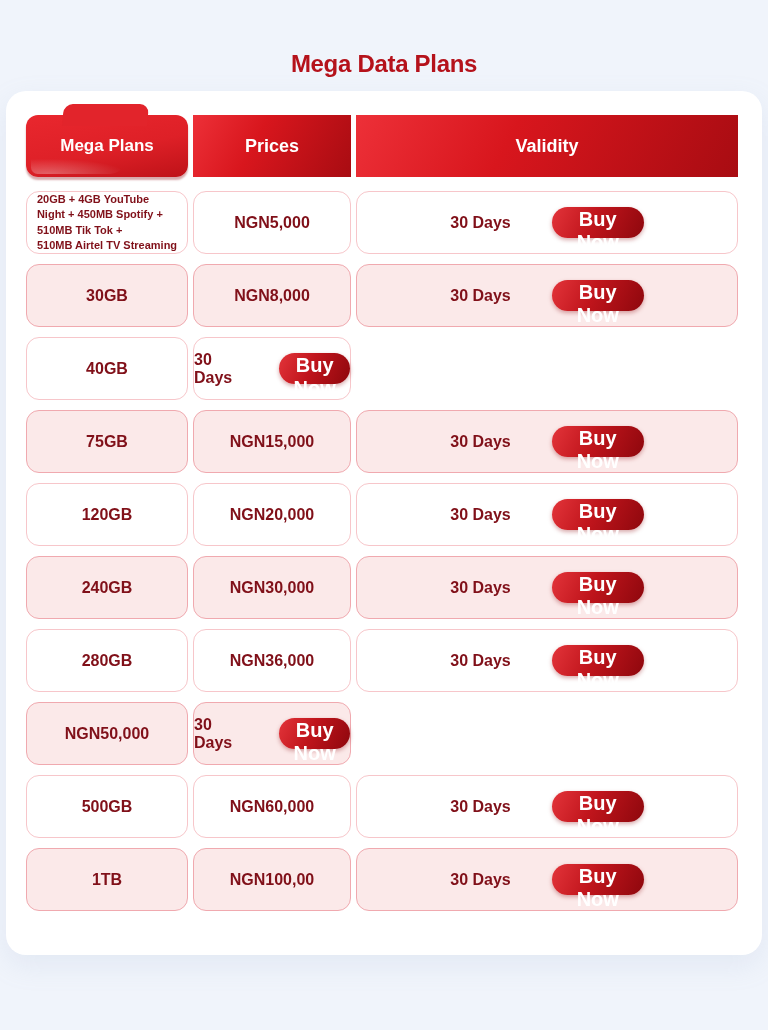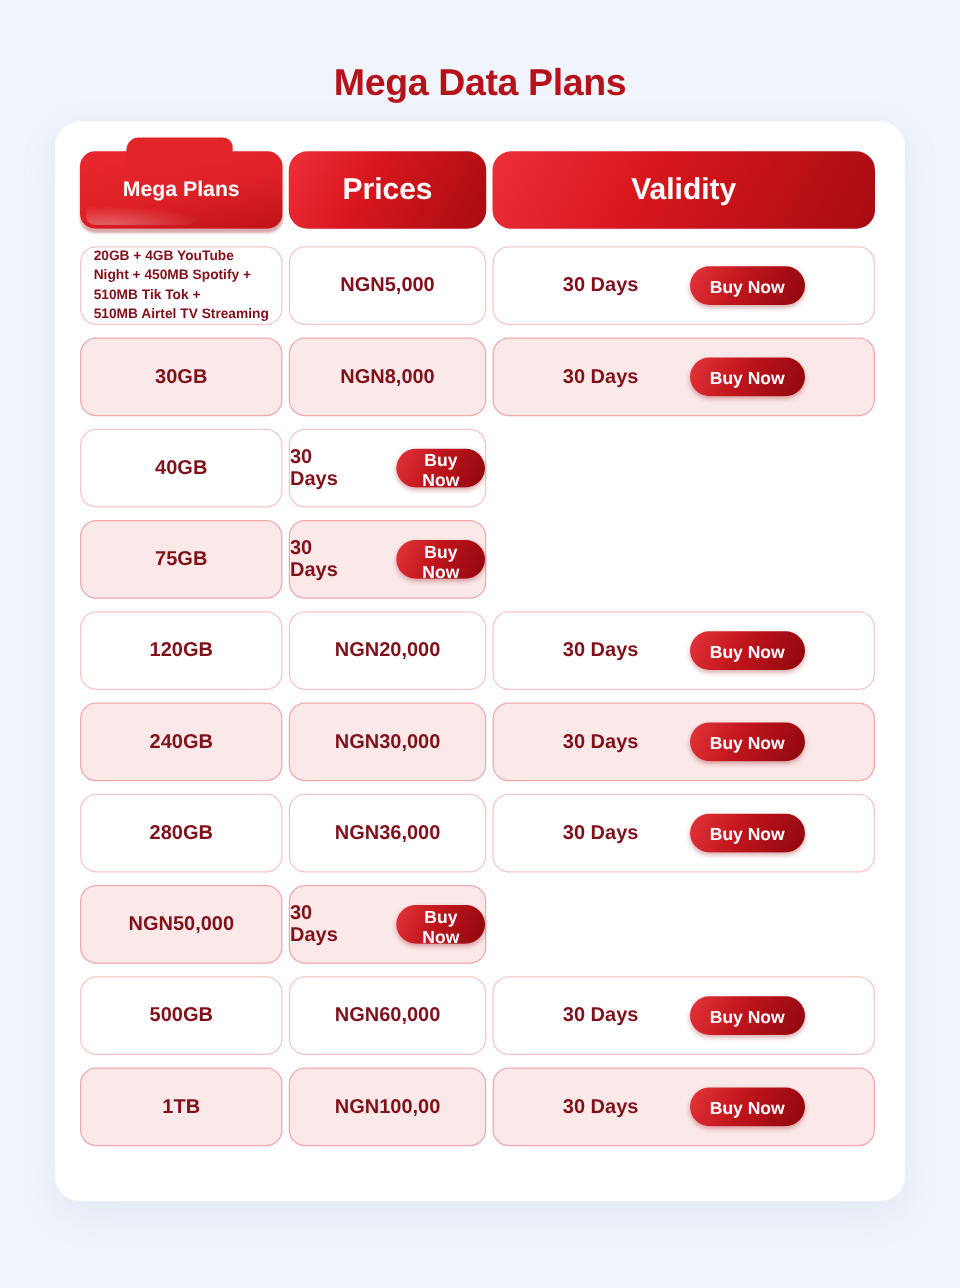--- a/index.html
+++ b/index.html
@@ -10,50 +10,50 @@
     width: 768px;
     height: 1030px;
     background: #F0F4FB;
     font-family: "Liberation Sans", sans-serif;
     overflow: hidden;
   }
   .title {
     margin: 0;
     padding-top: 50px;
     text-align: center;
-    font-size: 30px;
+    font-size: 24px;
     font-weight: 800;
     letter-spacing: -0.3px;
     color: #B5121B;
   }
   .card {
-    width: 680px;
+    width: 756px;
     margin: 13px auto 0;
     background: #ffffff;
     border-radius: 20px;
     padding: 24px 24px 44px 20px;
     box-sizing: border-box;
     box-shadow: 0 10px 28px rgba(150,165,200,0.15);
   }
   .thead {
     display: grid;
     grid-template-columns: 162px 158px 1fr;
     column-gap: 5px;
     margin-bottom: 14px;
   }
   .tab {
     position: relative;
     height: 62px;
-    border-radius: 15px;
+    border-radius: 0;
     display: flex;
     align-items: center;
     justify-content: center;
     color: #ffffff;
     font-weight: bold;
-    font-size: 24px;
+    font-size: 18px;
     background: linear-gradient(118deg, #ED3038 0%, #D8161D 40%, #A80C12 100%);
   }
   .tab-mega {
     border-radius: 12px;
     background: linear-gradient(168deg, #E9272E 0%, #DE2027 55%, #BE1218 100%);
     box-shadow: 0 3px 2px rgba(140,10,14,0.35);
     font-size: 17px;
   }
   .tab-mega::before {
     content: "";
@@ -115,21 +115,21 @@
   }
   .cell-validity { gap: 41px; }
   .buy-btn {
     border: none;
     cursor: pointer;
     width: 92px;
     height: 31px;
     border-radius: 16px;
     color: #ffffff;
     font-weight: bold;
-    font-size: 14px;
+    font-size: 20px;
     font-family: "Liberation Sans", sans-serif;
     background: linear-gradient(115deg, #E3343A 0%, #C0151C 45%, #8E070D 100%);
     box-shadow: 0 2px 4px rgba(140,10,15,0.35);
   }
 </style>
 </head>
 <body>
 
 <h1 class="title">Mega Data Plans</h1>
 
@@ -185,20 +185,23 @@
       <div class="cell cell-validity">
         <span>30 Days</span>
         <button class="buy-btn">Buy Now</button>
       </div>
     </div>
 
     <div class="row">
       <div class="cell">
           <span class="plan-text">75GB</span>
         </div>
+      <div class="cell">
+          <span>NGN15,000</span>
+        </div>
       <div class="cell cell-validity">
         <span>30 Days</span>
         <button class="buy-btn">Buy Now</button>
       </div>
     </div>
 
     <div class="row">
       <div class="cell">
           <span class="plan-text">120GB</span>
         </div>

